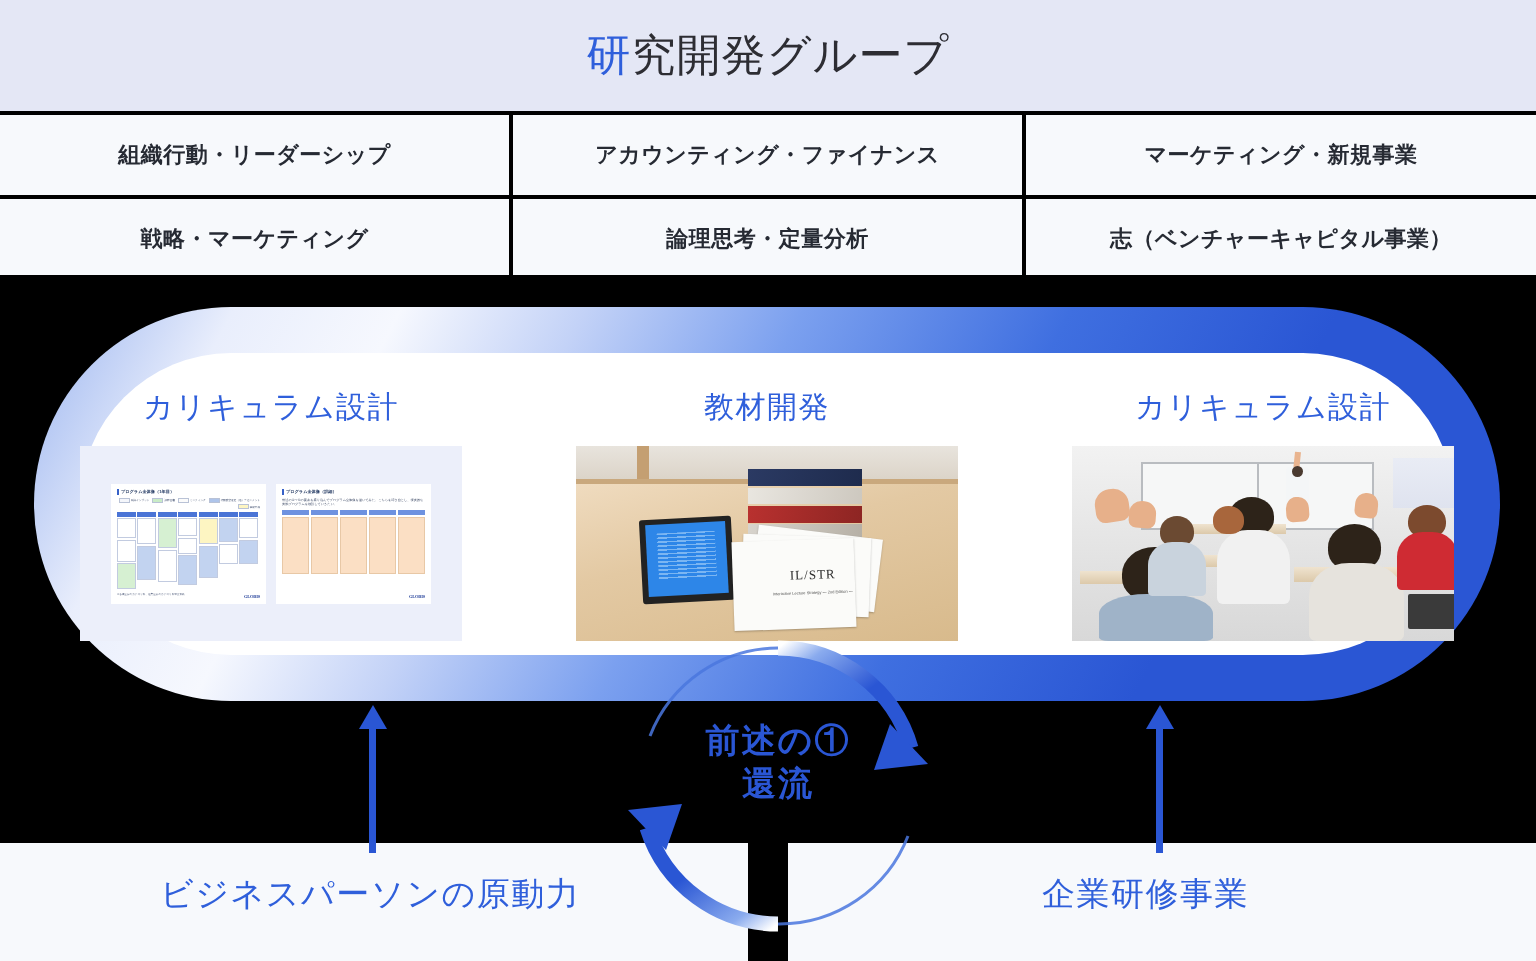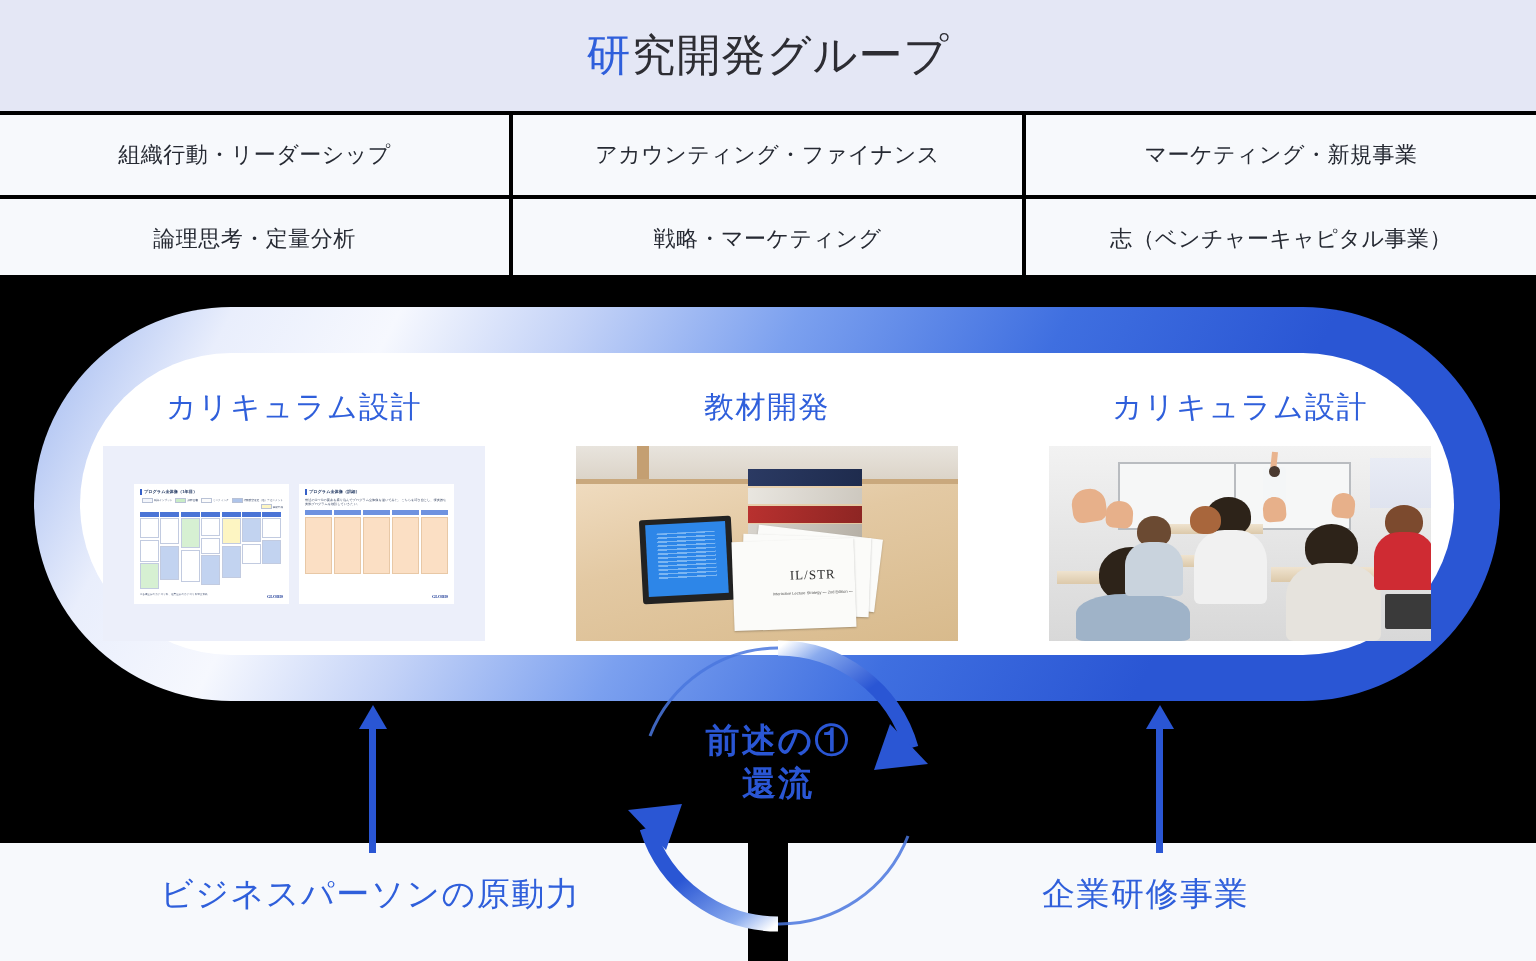--- a/index.html
+++ b/index.html
@@ -37,20 +37,21 @@
 
   
   .table-wrap {
     position: absolute;
     left: 0; top: 111px;
     width: 1536px;
     height: 164px;
     background: #f7f9fc;
     border-top: 4px solid #000;
     box-sizing: border-box;
+    font-weight: bold;
   }
   .trow {
     display: flex;
     height: 80px;
     width: 100%;
   }
   .trow.first { border-bottom: 4px solid #000; }
   .tcell {
     flex: 0 0 513px;
     width: 513px;
@@ -92,21 +93,21 @@
     border-radius: 151px;
     background: #ffffff;
     position: relative;
   }
 
   .cards {
     position: absolute;
     left: 0; top: 0;
     width: 100%; height: 100%;
     display: flex;
-    justify-content: center;
+    justify-content: space-between;
     align-items: flex-start;
     gap: 91px;
     padding-top: 34px;
     box-sizing: border-box;
   }
   .card {
     width: 382px;
     display: flex;
     flex-direction: column;
     align-items: center;
@@ -277,22 +278,22 @@
     <div class="title-text"><span class="accent">研</span><span>究開発グループ</span></div>
   </div>
 
   <div class="table-wrap">
     <div class="trow first">
       <div class="tcell">組織行動・リーダーシップ</div>
       <div class="tcell">アカウンティング・ファイナンス</div>
       <div class="tcell">マーケティング・新規事業</div>
     </div>
     <div class="trow">
+      <div class="tcell">戦略・マーケティング</div>
       <div class="tcell">論理思考・定量分析</div>
-      <div class="tcell">戦略・マーケティング</div>
       <div class="tcell">志（ベンチャーキャピタル事業）</div>
     </div>
   </div>
 
   <div class="capsule-shell">
     <div class="capsule-inner">
       <div class="cards">
 
         <div class="card">
           <div class="card-title">カリキュラム設計</div>

